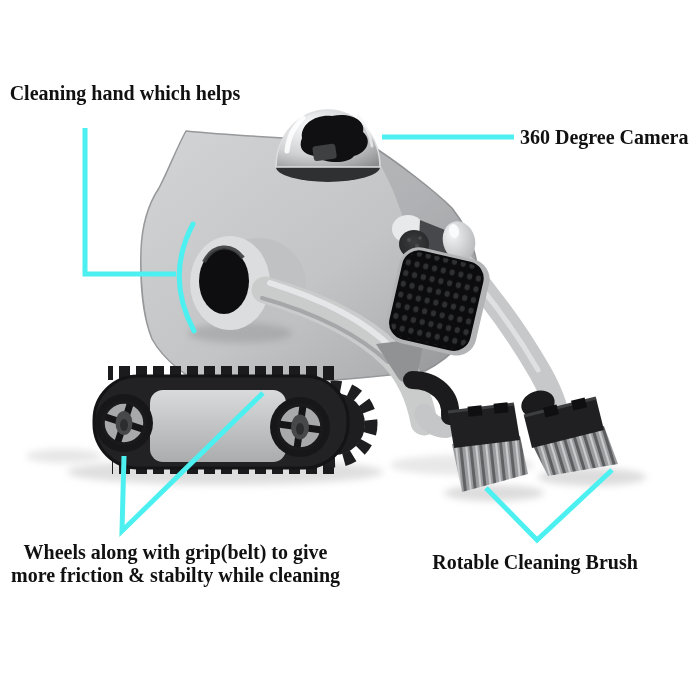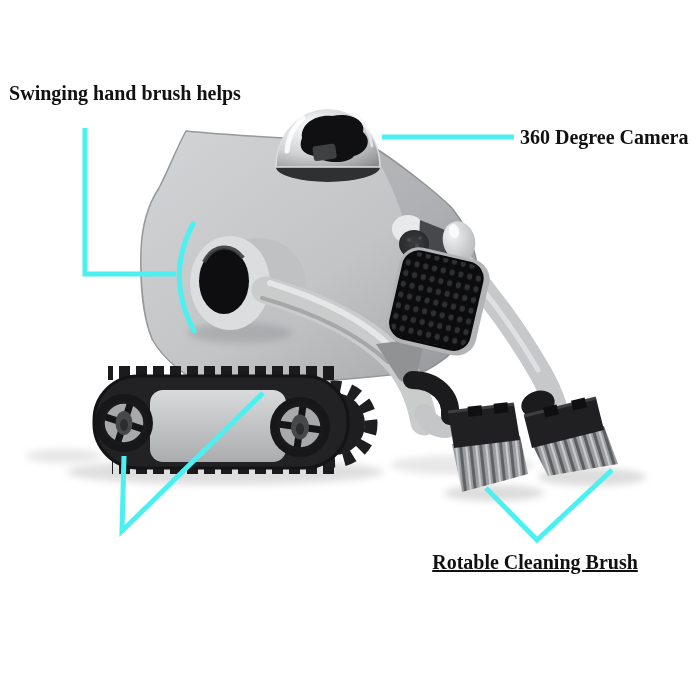--- a/index.html
+++ b/index.html
@@ -9,21 +9,21 @@
   }
   .canvas svg { position:absolute; left:0; top:0; }
   .label {
     position:absolute; font-weight:bold; color:#111111;
     font-size:20px; line-height:23px; text-align:center; white-space:nowrap;
   }
   .label span { display:block; }
   #label-swinging { left:5px;   top:82px;  width:240px; }
   #label-camera   { left:520px; top:126px; width:180px; text-align:left; }
   #label-wheels   { left:8px;   top:541px; width:335px; }
-  #label-brush    { left:420px; top:551px; width:230px;text-decoration:underline; }
+  #label-brush    { left:420px; top:551px; width:230px; }
 </style>
 </head>
 <body>
 
 <div class="canvas">
 
   <svg width="700" height="700" viewBox="0 0 700 700">
     <defs>
       <linearGradient id="bodyGrad" x1="0" y1="0" x2="1" y2="1">
         <stop offset="0" stop-color="#d2d4d6"></stop>
@@ -210,25 +210,29 @@
         <polyline points="85,128 85,274 176,274"></polyline>
         <path d="M 193,224 Q 165,277 194,331" stroke-linecap="round"></path>
       </g>
       <line x1="382" y1="137" x2="514" y2="137"></line>
       <polyline points="124,456 122,531 263,393"></polyline>
       <polyline points="486,488 537,540 612,470"></polyline>
     </g>
   </svg>
 
   <div class="label" id="label-swinging">
-    <span>Swinging hand brush helps</span>
+    <span>Cleaning hand which helps</span>
   </div>
 
   <div class="label" id="label-camera">
     <span>360 Degree Camera</span>
   </div>
 
+  <div class="label" id="label-wheels">
+    <span>Wheels along with grip(belt) to give</span>
+    <span>more friction &amp; stabilty while cleaning</span>
+  </div>
 
   <div class="label" id="label-brush">
     <span>Rotable Cleaning Brush</span>
   </div>
 
 </div>
 
 </body></html>

